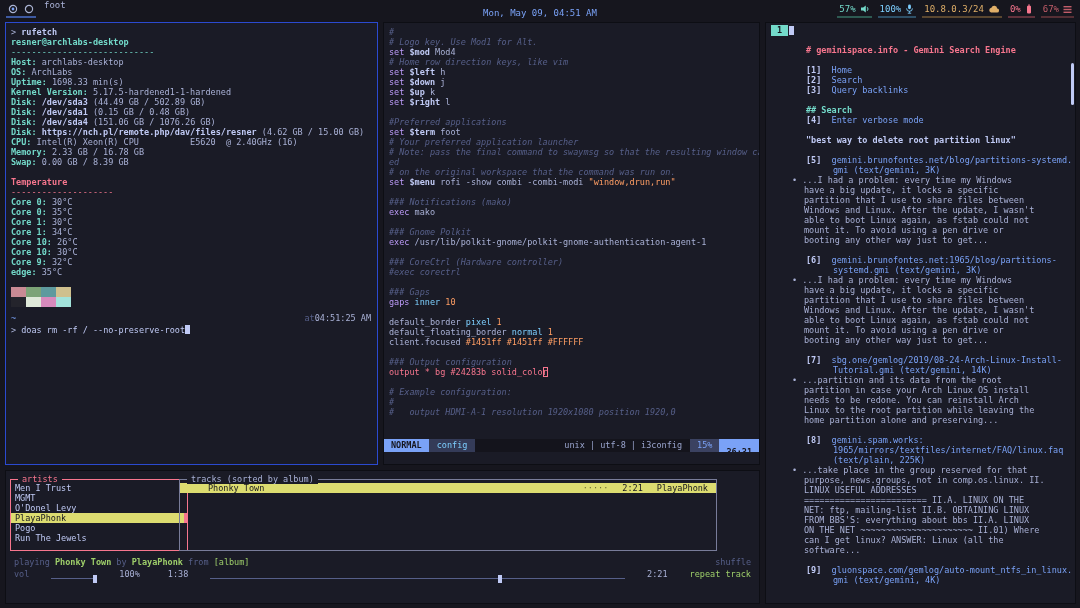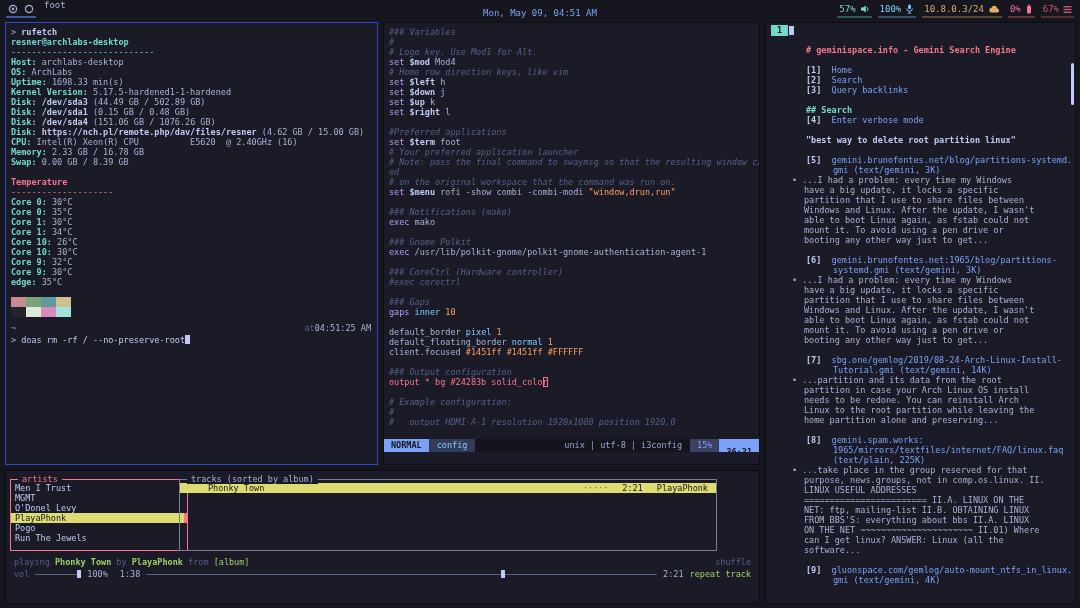--- a/index.html
+++ b/index.html
@@ -91,21 +91,21 @@
 .plist{padding-top:3px}
 .prow{height:10px;line-height:10px;padding-left:4px;color:#c0caf5;white-space:pre;position:relative}
 .prow.sel{background:#dcdc70;color:#16161e}
 .selmark{position:absolute;right:0;top:0;width:3px;height:10px;background:#f7768e}
 #track-row{height:10px;line-height:10px;background:#dcdc70;color:#16161e;display:flex;margin-top:3px}
 #track-title{padding-left:28px}
 #track-right{margin-left:auto;display:flex;gap:14px;padding-right:8px}
 #track-dots{color:#6b6b35}
 #np-line{position:absolute;left:8px;right:8px;top:86px;display:flex;line-height:10px;white-space:pre}
 #np-right{margin-left:auto;color:#565f89}
-#ctl-line{position:absolute;left:8px;right:8px;top:98px;display:flex;align-items:center;gap:6px;line-height:10px}
+#ctl-line{position:absolute;left:8px;right:8px;top:98px;display:flex;align-items:flex-end;gap:22px;line-height:10px}
 .bar{position:relative;height:1px;background:#565f89}
 #vol-bar{width:46px}
 #seek-bar{flex:1}
 .handle{position:absolute;top:-3.5px;width:4px;height:8px;background:#c0caf5}
 </style>
 </head>
 <body>
 
 <div id="topbar">
   <div class="grp" id="tb-left">
@@ -180,38 +180,36 @@
         <div class="tl">&nbsp;</div>
         <div class="tl"><span class="c-redb">Temperature</span></div>
         <div class="tl"><span class="c-red">--------------------</span></div>
         <div class="tl"><span class="c-tealb">Core 0:</span><span class="c-fg"> 30°C</span></div>
         <div class="tl"><span class="c-tealb">Core 0:</span><span class="c-fg"> 35°C</span></div>
         <div class="tl"><span class="c-tealb">Core 1:</span><span class="c-fg"> 30°C</span></div>
         <div class="tl"><span class="c-tealb">Core 1:</span><span class="c-fg"> 34°C</span></div>
         <div class="tl"><span class="c-tealb">Core 10:</span><span class="c-fg"> 26°C</span></div>
         <div class="tl"><span class="c-tealb">Core 10:</span><span class="c-fg"> 30°C</span></div>
         <div class="tl"><span class="c-tealb">Core 9:</span><span class="c-fg"> 32°C</span></div>
-        <div class="tl"><span class="c-tealb">Core 9:</span><span class="c-fg"> 30°C</span></div>
         <div class="tl"><span class="c-tealb">edge:</span><span class="c-fg"> 35°C</span></div>
       </div>
     <div id="palette">
       <div><span class="swatch" style="background: rgb(201, 138, 148);"></span><span class="swatch" style="background: rgb(124, 163, 119);"></span><span class="swatch" style="background: rgb(94, 154, 158);"></span><span class="swatch" style="background: rgb(207, 192, 142);"></span></div>
       <div><span class="swatch" style="background: rgb(36, 36, 44);"></span><span class="swatch" style="background: rgb(223, 233, 217);"></span><span class="swatch" style="background: rgb(215, 138, 188);"></span><span class="swatch" style="background: rgb(162, 227, 219);"></span></div>
     </div>
     <div id="path-line">
       <span class="c-blue">~</span>
       <span class="right"><span class="c-dim">at</span><span class="c-fg">04:51:25 AM</span></span>
     </div>
     <div id="cmd-line"><span class="c-fg">&gt; </span><span class="c-bright" style="font-weight:normal;color:#c0caf5">doas rm -rf / --no-preserve-root</span><span class="block-cursor"></span></div>
   </div>
 </div>
 
 <div class="win" id="editor-win">
   <div id="editor-code">
-      <div class="tl"><span class="c-cm">### Variables</span></div>
       <div class="tl"><span class="c-cm">#</span></div>
       <div class="tl"><span class="c-cm"># Logo key. Use Mod1 for Alt.</span></div>
       <div class="tl"><span class="c-kw">set </span><span class="c-bright">$mod</span><span class="c-fg"> Mod4</span></div>
       <div class="tl"><span class="c-cm"># Home row direction keys, like vim</span></div>
       <div class="tl"><span class="c-kw">set </span><span class="c-bright">$left</span><span class="c-fg"> h</span></div>
       <div class="tl"><span class="c-kw">set </span><span class="c-bright">$down</span><span class="c-fg"> j</span></div>
       <div class="tl"><span class="c-kw">set </span><span class="c-bright">$up</span><span class="c-fg"> k</span></div>
       <div class="tl"><span class="c-kw">set </span><span class="c-bright">$right</span><span class="c-fg"> l</span></div>
       <div class="tl">&nbsp;</div>
       <div class="tl"><span class="c-cm">#Preferred applications</span></div>

